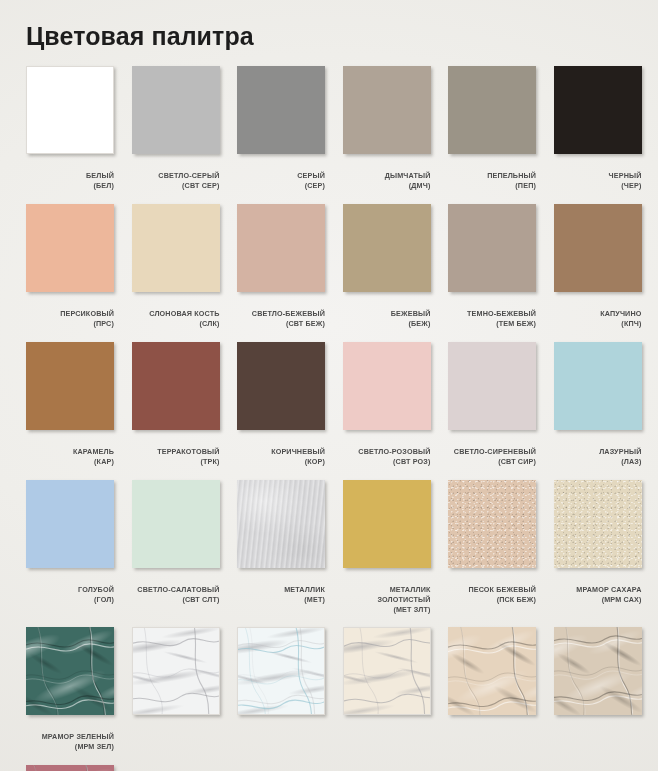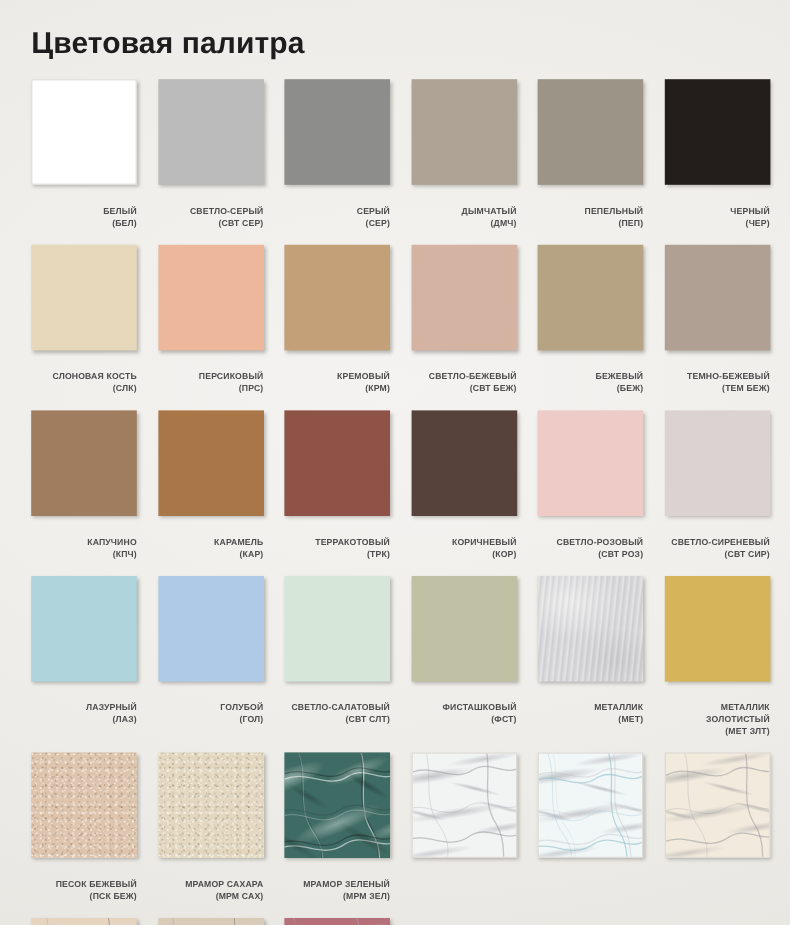--- a/index.html
+++ b/index.html
@@ -208,41 +208,34 @@
         </div>
       </div>
       <div class="cell">
         <div class="swatch" style="background: rgb(35, 30, 27);"></div>
         <div class="swatch-labels">
           <div class="swatch-name">ЧЕРНЫЙ</div>
           <div class="swatch-code">(ЧЕР)</div>
         </div>
       </div>
       <div class="cell">
+        <div class="swatch" style="background: rgb(237, 183, 155);"></div>
+        <div class="swatch-labels">
+          <div class="swatch-name">ПЕРСИКОВЫЙ</div>
+          <div class="swatch-code">(ПРС)</div>
+        </div>
+      </div>
+      <div class="cell">
         <div class="swatch" style="background: rgb(232, 216, 187);"></div>
         <div class="swatch-labels">
           <div class="swatch-name">СЛОНОВАЯ КОСТЬ</div>
           <div class="swatch-code">(СЛК)</div>
         </div>
       </div>
       <div class="cell">
-        <div class="swatch" style="background: rgb(237, 183, 155);"></div>
-        <div class="swatch-labels">
-          <div class="swatch-name">ПЕРСИКОВЫЙ</div>
-          <div class="swatch-code">(ПРС)</div>
-        </div>
-      </div>
-      <div class="cell">
-        <div class="swatch" style="background: rgb(195, 160, 119);"></div>
-        <div class="swatch-labels">
-          <div class="swatch-name">КРЕМОВЫЙ</div>
-          <div class="swatch-code">(КРМ)</div>
-        </div>
-      </div>
-      <div class="cell">
         <div class="swatch" style="background: rgb(212, 179, 163);"></div>
         <div class="swatch-labels">
           <div class="swatch-name">СВЕТЛО-БЕЖЕВЫЙ</div>
           <div class="swatch-code">(СВТ БЕЖ)</div>
         </div>
       </div>
       <div class="cell">
         <div class="swatch" style="background: rgb(181, 163, 131);"></div>
         <div class="swatch-labels">
           <div class="swatch-name">БЕЖЕВЫЙ</div>
@@ -310,27 +303,20 @@
         <div class="swatch-labels">
           <div class="swatch-name">ГОЛУБОЙ</div>
           <div class="swatch-code">(ГОЛ)</div>
         </div>
       </div>
       <div class="cell">
         <div class="swatch" style="background: rgb(214, 231, 218);"></div>
         <div class="swatch-labels">
           <div class="swatch-name">СВЕТЛО-САЛАТОВЫЙ</div>
           <div class="swatch-code">(СВТ СЛТ)</div>
-        </div>
-      </div>
-      <div class="cell">
-        <div class="swatch" style="background: rgb(191, 192, 164);"></div>
-        <div class="swatch-labels">
-          <div class="swatch-name">ФИСТАШКОВЫЙ</div>
-          <div class="swatch-code">(ФСТ)</div>
         </div>
       </div>
       <div class="cell">
         <div class="swatch" style="background: rgb(217, 217, 219);">
           <div class="tex tex-metal"></div>
         </div>
         <div class="swatch-labels">
           <div class="swatch-name">МЕТАЛЛИК</div>
           <div class="swatch-code">(МЕТ)</div>
         </div>

